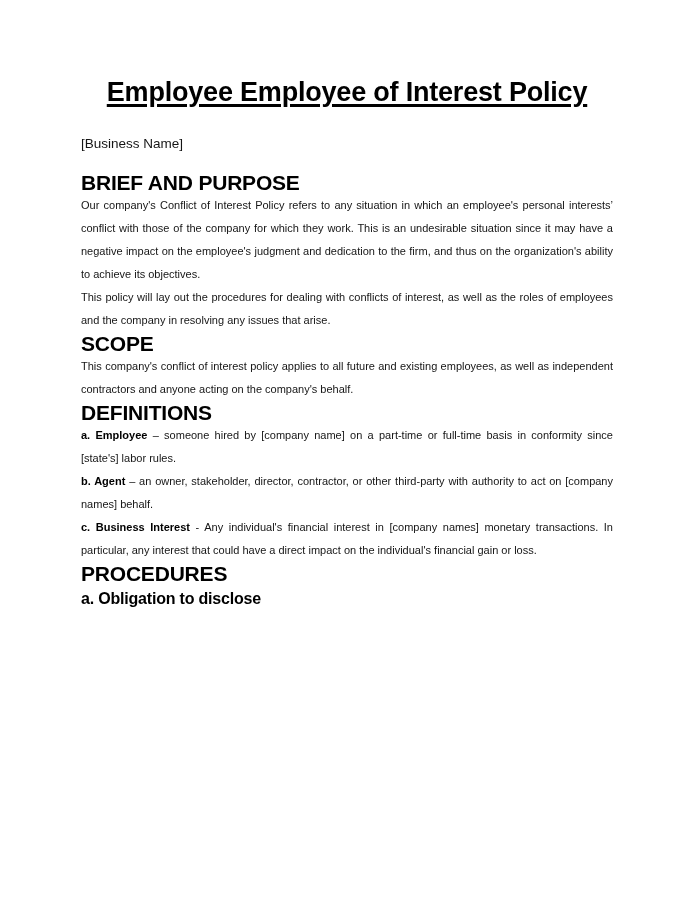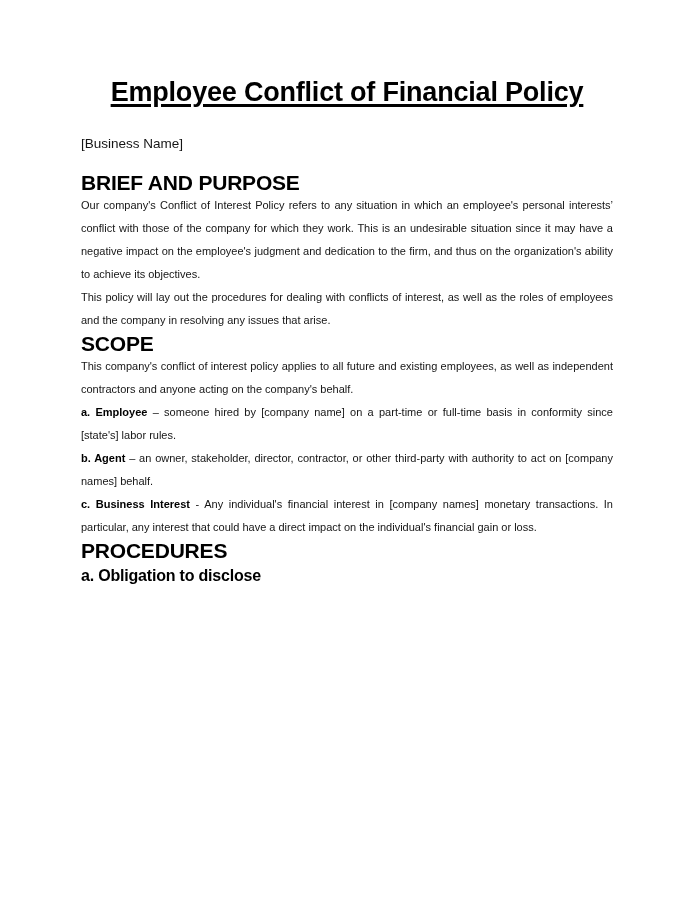--- a/index.html
+++ b/index.html
@@ -71,34 +71,35 @@
   .mb14 { margin-bottom: 14px; }
   .mb18 { margin-bottom: 18px; }
   .mb19 { margin-bottom: 19px; }
   .mb20 { margin-bottom: 20px; }
 </style>
 </head>
 <body>
 
 <div class="page">
 
-  <h1 class="doc-title">Employee Conflict of Financial Policy</h1>
+  <h1 class="doc-title">Employee Employee of Interest Policy</h1>
 
   <p class="business-name">[Business Name]</p>
 
   <h2 class="section-heading mb20">BRIEF AND PURPOSE</h2>
 
   <p class="body-text mb3">Our company's Conflict of Interest Policy refers to any situation in which an employee's personal interests’ conflict with those of the company for which they work. This is an undesirable situation since it may have a negative impact on the employee's judgment and dedication to the firm, and thus on the organization's ability to achieve its objectives.</p>
 
   <p class="body-text mb8">This policy will lay out the procedures for dealing with conflicts of interest, as well as the roles of employees and the company in resolving any issues that arise.</p>
 
   <h2 class="section-heading mb19">SCOPE</h2>
 
   <p class="body-text mb14">This company's conflict of interest policy applies to all future and existing employees, as well as independent contractors and anyone acting on the company's behalf.</p>
 
+  <h2 class="section-heading mb18">DEFINITIONS</h2>
 
   <p class="body-text mb11"><strong>a. Employee</strong><span> – someone hired by [company name] on a part-time or full-time basis in conformity since [state's] labor rules.</span></p>
 
   <p class="body-text mb11"><strong>b. Agent</strong><span> – an owner, stakeholder, director, contractor, or other third-party with authority to act on [company names] behalf.</span></p>
 
   <p class="body-text mb10"><strong>c. Business Interest</strong><span> - Any individual's financial interest in [company names] monetary transactions. In particular, any interest that could have a direct impact on the individual's financial gain or loss.</span></p>
 
   <h2 class="section-heading">PROCEDURES</h2>
 
   <h3 class="sub-heading">a. Obligation to disclose</h3>

